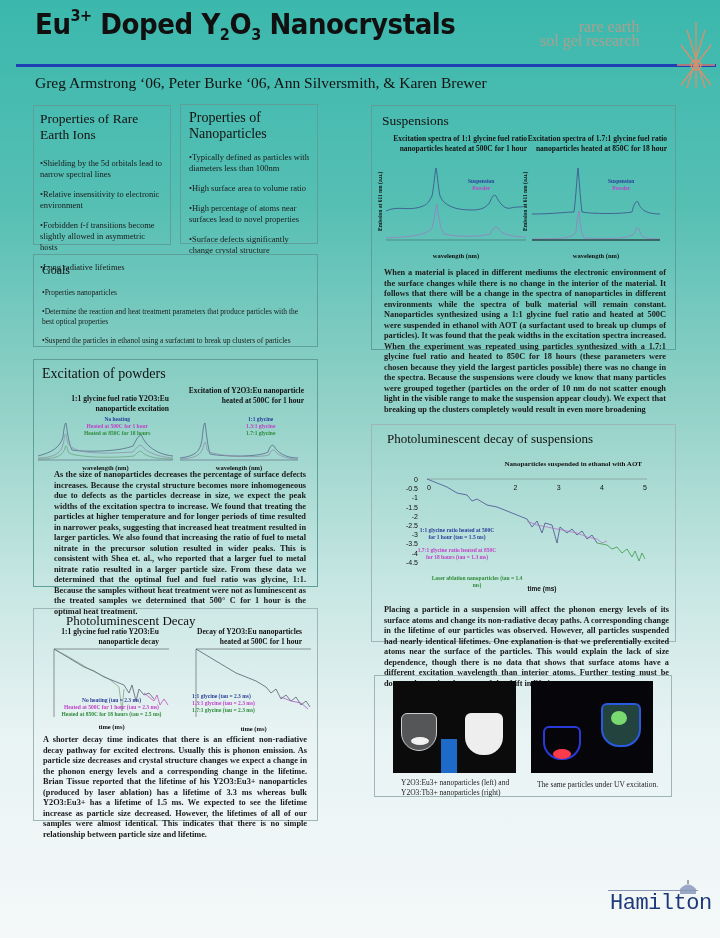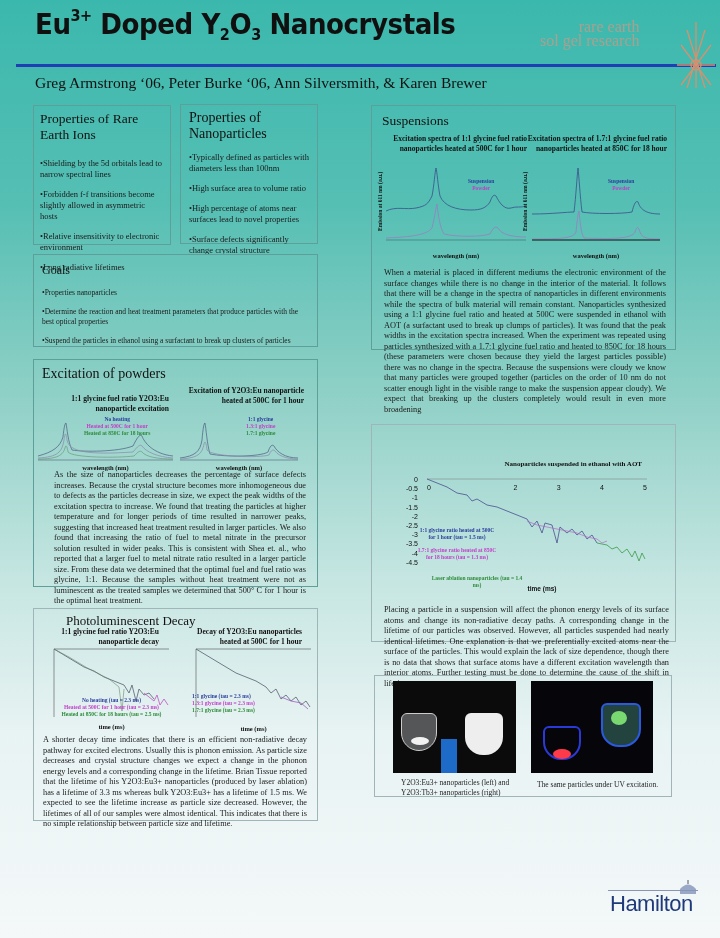--- a/index.html
+++ b/index.html
@@ -23,21 +23,21 @@
   .authors { left: 35px; top: 74px; font-size: 15.5px; color: #111; }
   .logo-text { left: 540px; top: 20px; font-size: 16px; line-height: 14px; color: #c49a88; text-align: right; opacity: 0.8; }
   .logo-text .sm { font-size: 4px; line-height: 6px; color: #a98; }
   .sun { left: 675px; top: 20px; width: 42px; height: 70px; }
 
   .panel { position: absolute; border: 1px solid #5f9f9a; }
   .panel.light { border-color: #9fb5b8; }
   .ph { font-size: 13.5px; line-height: 16px; color: #111; }
   .pb { font-size: 8.5px; line-height: 11px; color: #1a1a1a; }
   .pb p { margin-bottom: 9px; }
-  .para { font-size: 8.3px; line-height: 10.5px; text-align: justify; color: #1a1a1a; }
+  .para { font-size: 8.3px; line-height: 10.5px; text-align: justify; color: #1a1a1a; font-weight: bold; }
 
   .ct { font-family: "Liberation Serif", serif; font-weight: bold; font-size: 7.5px; line-height: 10px; text-align: right; color: #111; }
   .xlabel { font-weight: bold; font-size: 6.5px; text-align: center; color: #111; }
   .ylabel { font-weight: bold; font-size: 5.5px; color: #111; transform: rotate(-90deg); transform-origin: left top; white-space: nowrap; }
   .legend { font-weight: bold; font-size: 5.5px; line-height: 7px; text-align: center; }
   svg { position: absolute; overflow: visible; }
   .photo { position: absolute; background: #0a0a0a; overflow: hidden; }
   .caption { position: absolute; font-size: 7.5px; line-height: 10px; color: #222; }
 </style>
 </head>
@@ -62,22 +62,22 @@
     <line x1="12" y1="10" x2="30" y2="68"></line>
       <line x1="30" y1="10" x2="12" y2="68"></line>
     <circle cx="21" cy="45" r="5"></circle>
   </g>
 </svg>
 
 <div class="panel" style="left:33px;top:105px;width:138px;height:140px;padding:5px 6px;">
   <div class="ph" style="margin-bottom:15px;">Properties of Rare Earth Ions</div>
   <div class="pb">
     <p>•Shielding by the 5d orbitals lead to narrow spectral lines</p>
+    <p>•Relative insensitivity to electronic environment</p>
     <p>•Forbidden f-f transitions become slightly allowed in asymmetric hosts</p>
-    <p>•Relative insensitivity to electronic environment</p>
     <p>•Long radiative lifetimes</p>
   </div>
 </div>
 
 <div class="panel" style="left:180px;top:104px;width:138px;height:140px;padding:5px 8px;">
   <div class="ph" style="font-size:14px;margin-bottom:10px;">Properties of Nanoparticles</div>
   <div class="pb">
     <p>•Typically defined as particles with diameters less than 100nm</p>
     <p>•High surface area to volume ratio</p>
     <p>•High percentage of atoms near surfaces lead to novel properties</p>
@@ -153,20 +153,21 @@
     <path d="M0,36 C15,34 20,30 22,18 C23,6 24,1 25,1 C26,6 27,22 30,32 C45,35 80,35 88,30 C90,24 92,22 94,24 C97,30 105,36 118,36" stroke="#4a5a80" stroke-width="0.7" fill="none"></path>
     <path d="M0,37 C18,36 22,32 24,22 C25,18 26,20 27,28 C32,35 80,36 89,33 C91,28 93,27 95,29 C98,33 105,37 118,37" stroke="#8a88a8" stroke-width="0.7" fill="none"></path>
     <line x1="0" y1="38" x2="118" y2="38" stroke="#446" stroke-width="0.5"></line>
   </svg>
   <div class="xlabel abs" style="left:146px;top:104px;width:118px;">wavelength (nm)</div>
 
   <div class="para abs" style="left:20px;top:110px;width:252px;">As the size of nanoparticles decreases the percentage of surface defects increases. Because the crystal structure becomes more inhomogeneous due to defects as the particles decrease in size, we expect the peak widths of the excitation spectra to increase.  We found that treating the particles at higher temperature and for longer periods of time resulted in narrower peaks, suggesting that increased heat treatment resulted in larger particles.  We also found that increasing the ratio of fuel to metal nitrate in the precursor solution resulted in wider peaks.  This is consistent with Shea et. al., who reported that a larger fuel to metal nitrate ratio resulted in a larger particle size.  From these data we determined that the optimal fuel and fuel ratio was glycine, 1:1.  Because the samples without heat treatment were not as luminescent as the treated samples we determined that 500° C for 1 hour is the optimal heat treatment.</div>
 </div>
 
 <div class="panel light" style="left:371px;top:424px;width:305px;height:218px;">
+  <div class="ph abs" style="left:15px;top:6px;font-size:13px;">Photoluminescent decay of suspensions</div>
   <div class="ct abs" style="left:40px;top:34px;width:230px;font-size:7px;">Nanoparticles suspended in ethanol with AOT</div>
   <div class="abs" style="left:22px;top:50px;width:24px;font-family:'Liberation Sans',sans-serif;font-size:7px;line-height:9.2px;text-align:right;">
     <div>0</div>
     <div>-0.5</div>
     <div>-1</div>
     <div>-1.5</div>
     <div>-2</div>
     <div>-2.5</div>
     <div>-3</div>
     <div>-3.5</div>
@@ -250,14 +251,14 @@
   </div>
   <div class="caption" style="left:162px;top:104px;width:130px;">The same particles under UV excitation.</div>
 </div>
 
 <div class="abs" style="left:608px;top:886px;width:95px;height:30px;">
   <svg style="left:70px;top:-6px;" width="20" height="14" viewBox="0 0 20 14">
     <path d="M2,14 L2,9 Q10,0 18,9 L18,14 Z" fill="#9aa8c8"></path>
     <line x1="10" y1="0" x2="10" y2="4" stroke="#556" stroke-width="1"></line>
   </svg>
   <div style="position:absolute;left:0;top:4px;width:90px;height:1px;background:#8a95b5;"></div>
-  <div style="position:absolute;left:2px;top:5px;font-family:Liberation Sans, sans-serif;font-size:22px;color:#1f3a7a;letter-spacing:-0.5px;">Hamilton</div>
+  <div style="position:absolute;left:2px;top:5px;font-family:Liberation Mono, monospace;font-size:22px;color:#1f3a7a;letter-spacing:-0.5px;">Hamilton</div>
 </div>
 
 </body></html>

